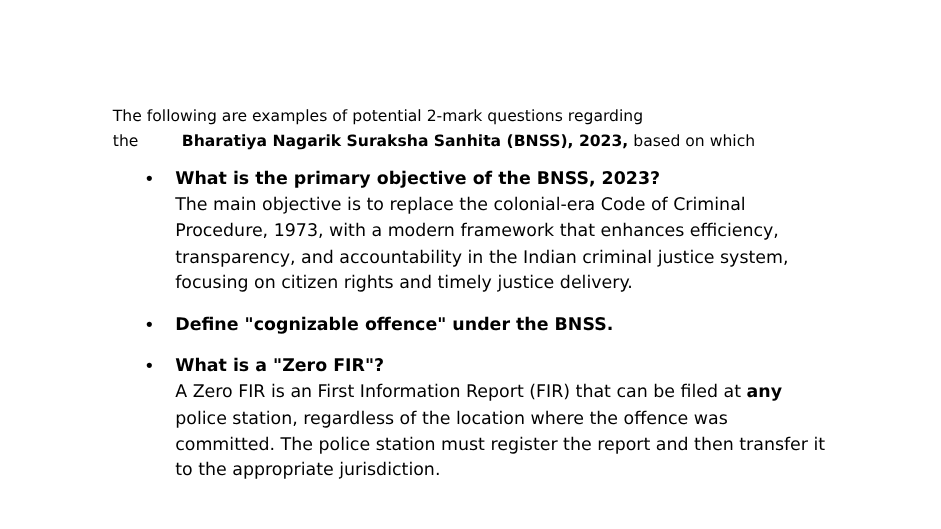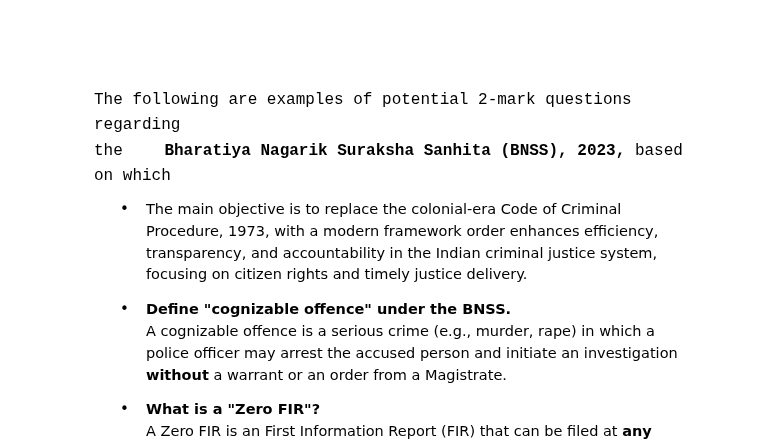--- a/index.html
+++ b/index.html
@@ -15,25 +15,24 @@
     overflow: hidden;
   }
   .page {
     position: relative;
     width: 784px;
     height: 441px;
     box-sizing: border-box;
     padding: 88px 96px 0 94px;
   }
   .intro {
-    font-size: 16px;
+    font-size: 13px;
     line-height: 1.58;
     margin: 0 0 10px 0;
     max-width: 600px;
-    font-family: Liberation Mono, monospace;
   }
   .intro .bold {
     font-weight: bold;
     margin-left: 32px;
   }
   .qlist {
     list-style: none;
     margin: 0;
     padding: 0;
   }
@@ -74,31 +73,29 @@
     <span>The following are examples of potential 2-mark questions regarding</span>
     <br>
     <span>the </span><span class="bold">Bharatiya Nagarik Suraksha Sanhita (BNSS), 2023,</span><span> based on which</span>
     <br>
   </p>
 
   <ul class="qlist">
 
     <li class="qitem">
       <span class="bullet">•</span>
+      <div class="qtitle">What is the primary objective of the BNSS, 2023?</div>
       <div class="qbody">
-        <span>The main objective is to replace the colonial-era Code of Criminal Procedure, 1973, with a modern framework order enhances efficiency, transparency, and accountability in the Indian criminal justice system, focusing on citizen rights and timely justice delivery.</span>
+        <span>The main objective is to replace the colonial-era Code of Criminal Procedure, 1973, with a modern framework that enhances efficiency, transparency, and accountability in the Indian criminal justice system, focusing on citizen rights and timely justice delivery.</span>
       </div>
     </li>
 
     <li class="qitem">
       <span class="bullet">•</span>
       <div class="qtitle">Define "cognizable offence" under the BNSS.</div>
-      <div class="qbody">
-        <span>A cognizable offence is a serious crime (e.g., murder, rape) in which a police officer may arrest the accused person and initiate an investigation </span><span class="bold">without</span><span> a warrant or an order from a Magistrate.</span>
-      </div>
     </li>
 
     <li class="qitem">
       <span class="bullet">•</span>
       <div class="qtitle">What is a "Zero FIR"?</div>
       <div class="qbody">
         <span>A Zero FIR is an First Information Report (FIR) that can be filed at </span><span class="bold">any</span><span> police station, regardless of the location where the offence was committed. The police station must register the report and then transfer it to the appropriate jurisdiction.</span>
       </div>
     </li>
 

